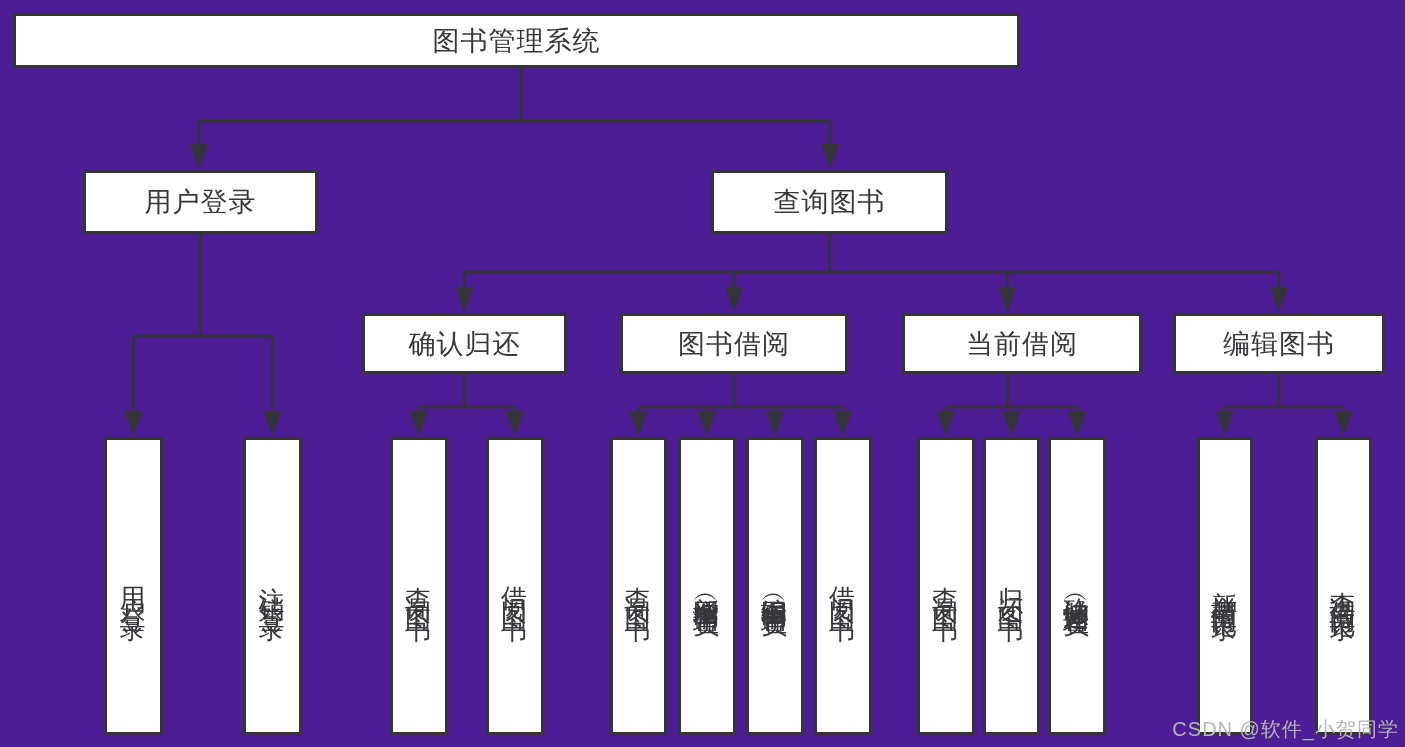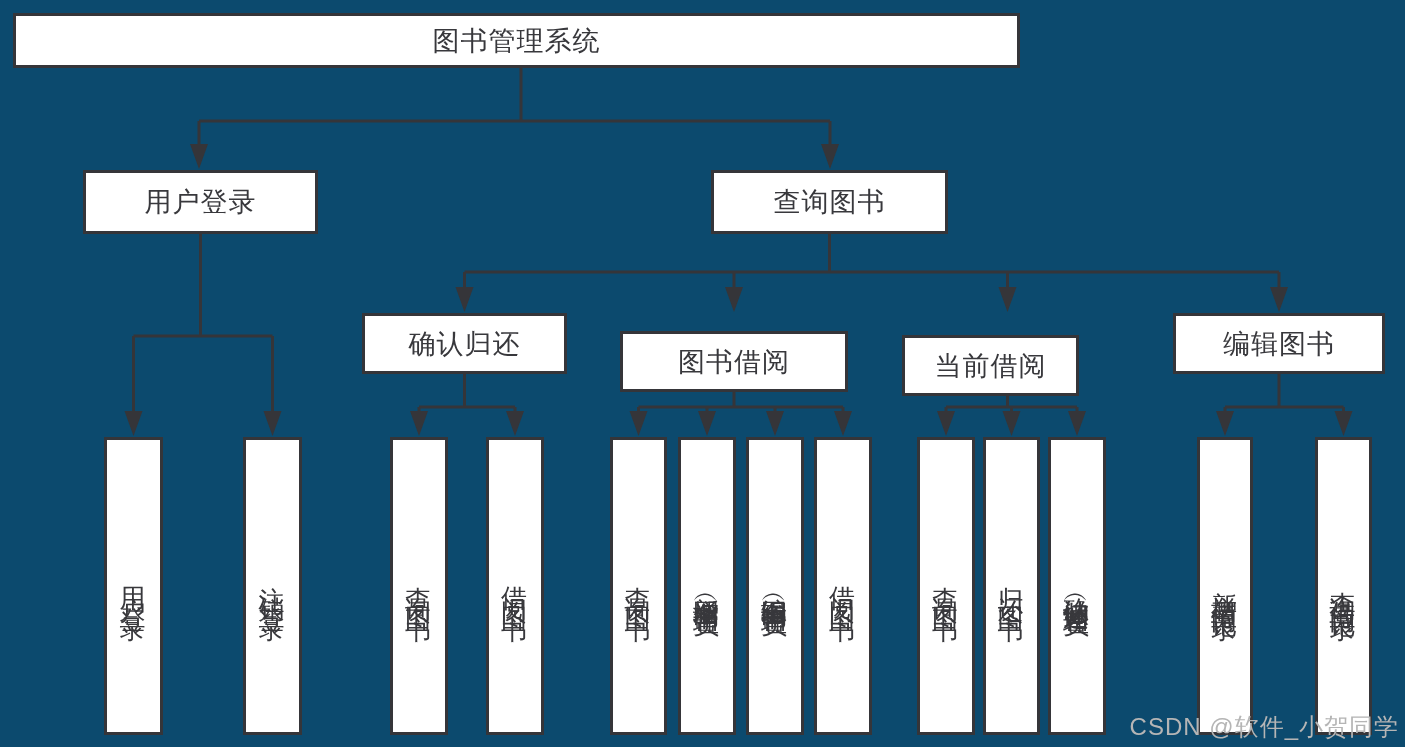--- a/index.html
+++ b/index.html
@@ -5,21 +5,21 @@
   html, body {
     margin: 0;
     padding: 0;
     background: #ffffff;
     font-family: "Liberation Sans", "DejaVu Sans", sans-serif;
   }
   .canvas {
     position: relative;
     width: 1405px;
     height: 747px;
-    background: #0c4a6e;
+    background: #4c1d95;
     overflow: hidden;
   }
   .connectors {
     position: absolute;
     left: 0;
     top: 0;
     width: 1405px;
     height: 747px;
   }
   .node {
@@ -43,22 +43,22 @@
   }
   .ls4 { letter-spacing: 10px; }
   .ls6 { letter-spacing: 5px; }
   .ls9 { letter-spacing: 2px; }
 
   
   #n-root   { left: 13px;   top: 13px;  width: 1007px; height: 55px; }
   #n-login  { left: 83px;   top: 170px; width: 235px;  height: 64px; }
   #n-mgmt   { left: 711px;  top: 170px; width: 237px;  height: 64px; }
   #n-rec    { left: 362px;  top: 313px; width: 205px;  height: 61px; }
-  #n-borrow { left: 620px;  top: 331px; width: 228px;  height: 61px; }
-  #n-cur    { left: 902px;  top: 313px; width: 177px;  height: 61px; margin-top: 22px; }
+  #n-borrow { left: 620px;  top: 313px; width: 228px;  height: 61px; }
+  #n-cur    { left: 902px;  top: 313px; width: 240px;  height: 61px; }
   #n-hist   { left: 1173px; top: 313px; width: 212px;  height: 61px; }
 
   .leaf { top: 437px; height: 298px; }
   #l-1a { left: 104px;  width: 59px; }
   #l-1b { left: 243px;  width: 59px; }
   #l-2a { left: 390px;  width: 58px; }
   #l-2b { left: 486px;  width: 58px; }
   #l-3a { left: 610px;  width: 57px; }
   #l-3b { left: 678px;  width: 58px; }
   #l-3c { left: 746px;  width: 58px; }
@@ -66,21 +66,21 @@
   #l-4a { left: 917px;  width: 58px; }
   #l-4b { left: 983px;  width: 57px; }
   #l-4c { left: 1048px; width: 58px; }
   #l-5a { left: 1197px; width: 56px; }
   #l-5b { left: 1315px; width: 57px; }
 
   .watermark {
     position: absolute;
     right: 6px;
     bottom: 4px;
-    font-size: 24px;
+    font-size: 20px;
     color: #b5b5b5;
     letter-spacing: 1px;
     z-index: 5;
   }
 </style>
 </head>
 <body>
 
 <div class="canvas">
 

